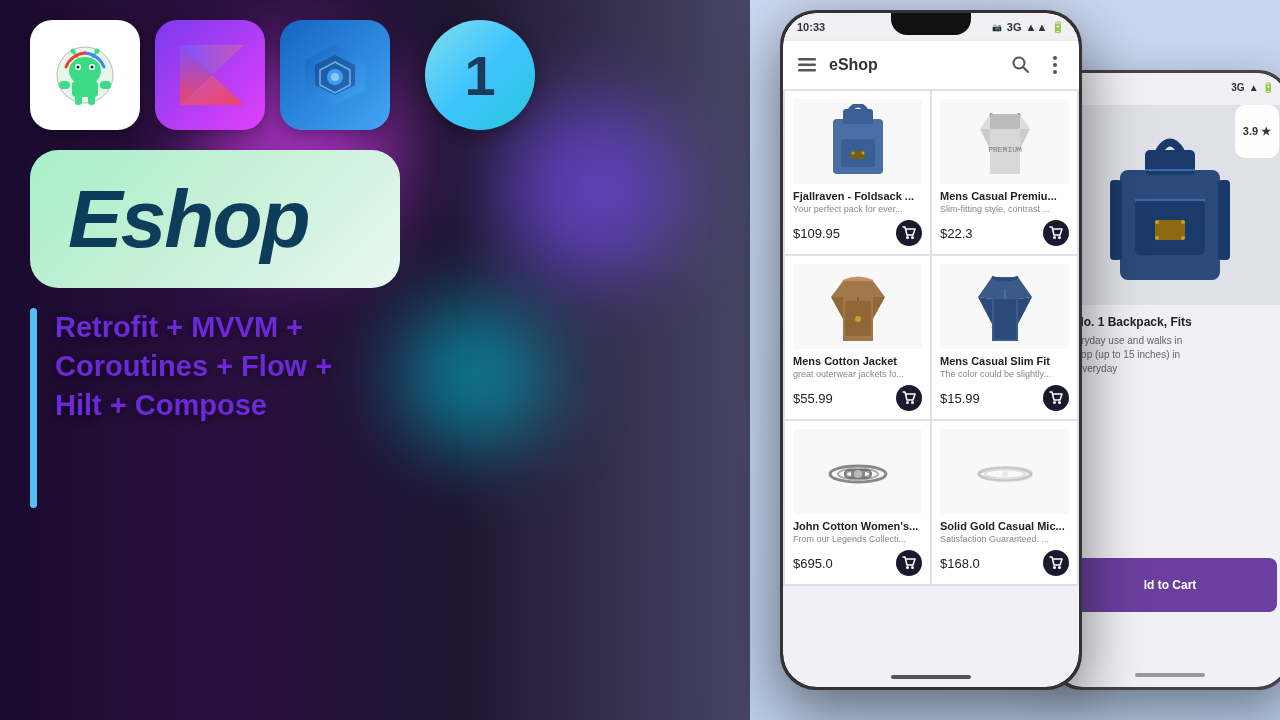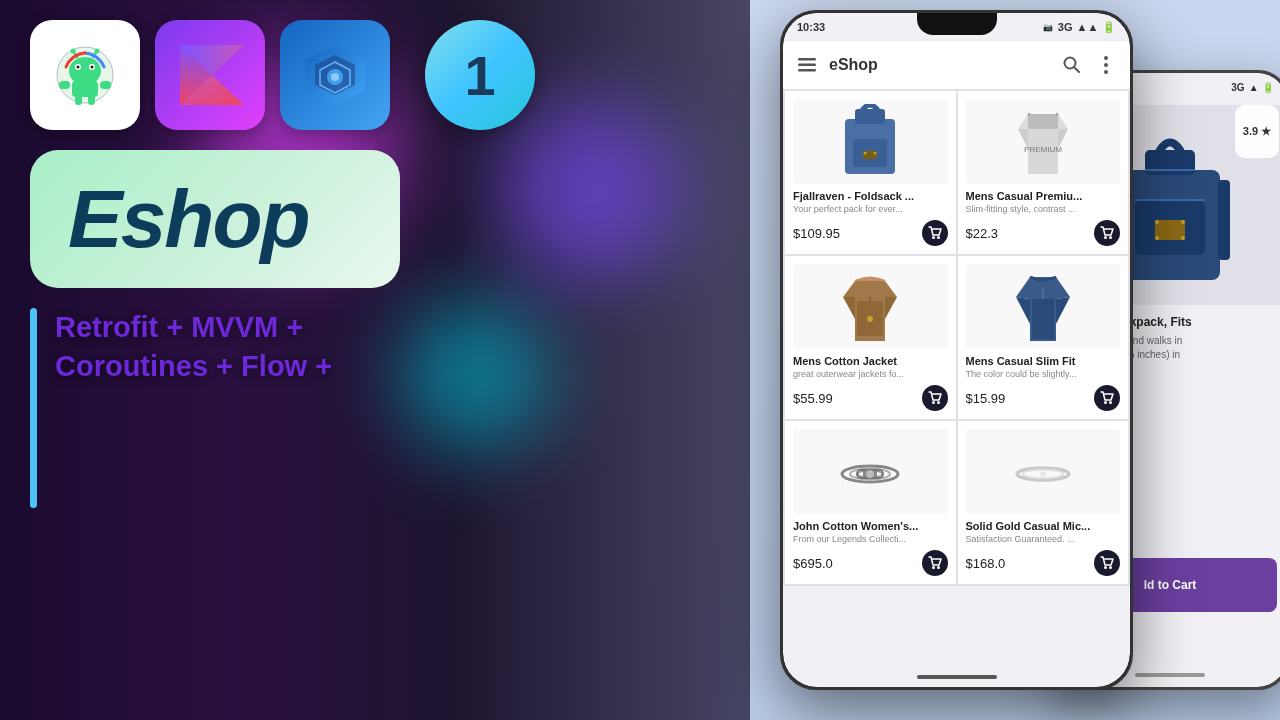--- a/index.html
+++ b/index.html
@@ -134,21 +134,21 @@
       color: #6d28d9;
       line-height: 1.35;
       text-shadow: 0 2px 8px rgba(0,0,0,0.5);
     }
 
     
     .phone-main {
       position: absolute;
       left: 30px;
       top: 10px;
-      width: 353px;
+      width: 302px;
       height: 680px;
       background: #111;
       border-radius: 36px;
       border: 3px solid #333;
       overflow: hidden;
       box-shadow: 0 20px 60px rgba(0,0,0,0.5);
     }
 
     .phone-screen {
       position: absolute;
@@ -225,20 +225,21 @@
     .product-image {
       width: 100%;
       height: 85px;
       display: flex;
       align-items: center;
       justify-content: center;
       margin-bottom: 6px;
       background: #f8f8f8;
       border-radius: 4px;
       overflow: hidden;
+      font-family: Liberation Mono, monospace;
     }
 
     .product-name {
       font-size: 11px;
       font-weight: 600;
       color: #222;
       margin-bottom: 2px;
       white-space: nowrap;
       overflow: hidden;
       text-overflow: ellipsis;
@@ -412,20 +413,21 @@
 
   <div class="eshop-card">
     <div class="eshop-title">Eshop</div>
   </div>
 
   <div class="accent-section">
     <div class="accent-bar"></div>
     <div class="subtitle-text">
       <div>Retrofit + MVVM +</div>
       <div>Coroutines + Flow +</div>
+      <div>Hilt + Compose</div>
     </div>
   </div>
 
 </div>
 
 <div style="position:absolute; right:0; top:0; width:530px; height:720px; background: linear-gradient(160deg, #ccd8f0 0%, #b8cce8 100%);">
 
   <div class="phone-second">
     <div class="phone-second-screen">
 

